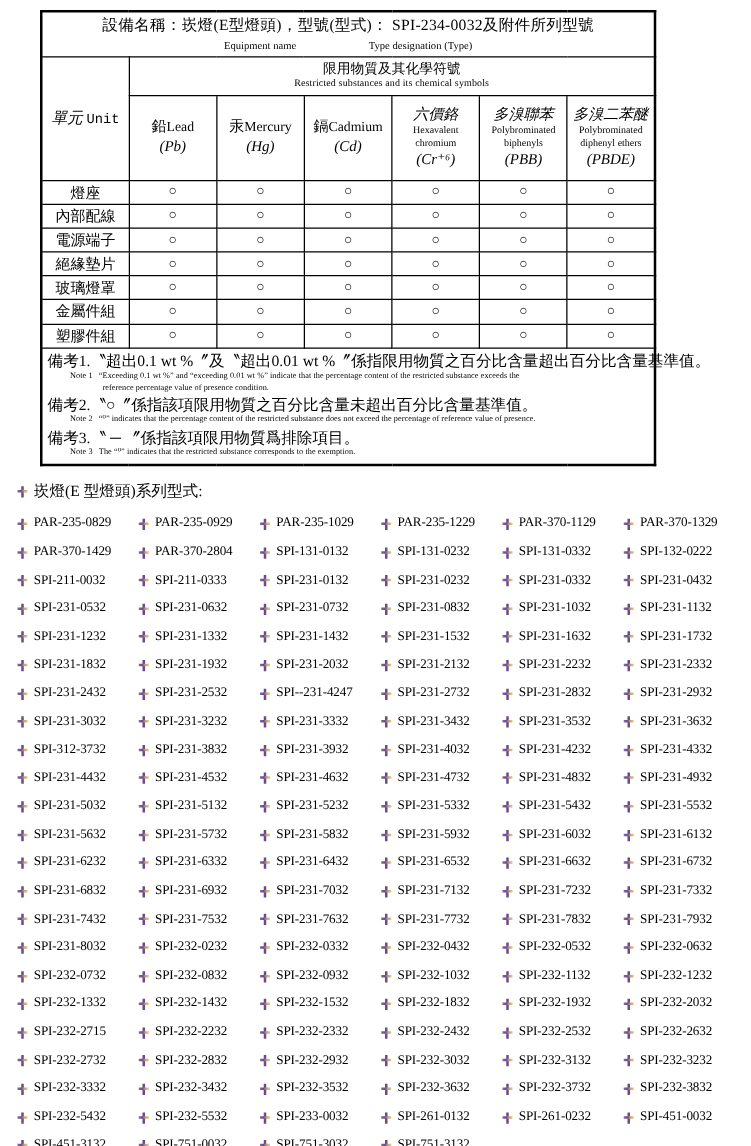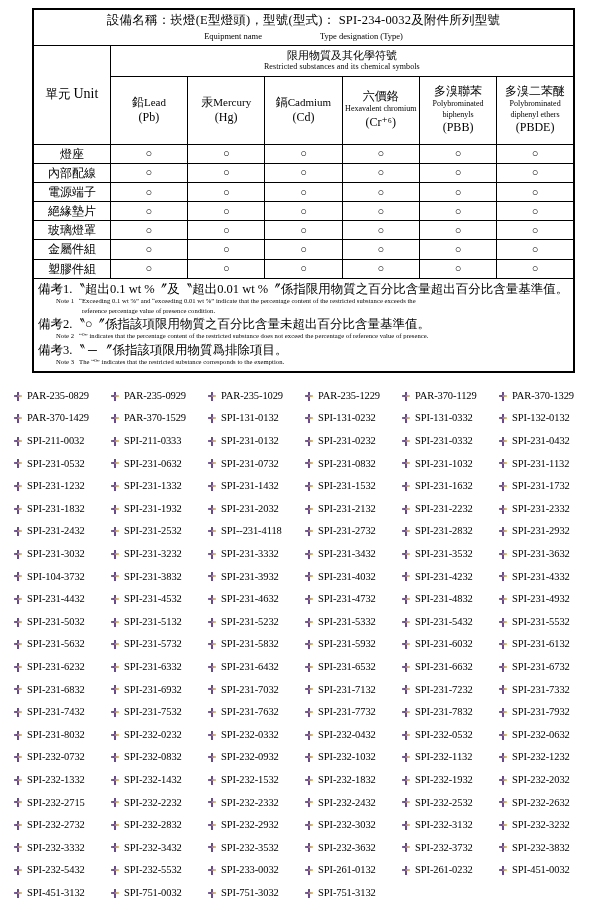--- a/index.html
+++ b/index.html
@@ -15,21 +15,21 @@
     overflow: hidden;
     position: relative;
   }
 
   
   .rohs-wrap {
     margin: 8px 26px 0 32px;
   }
   table.rohs {
     border-collapse: collapse;
-    width: 543px;
+    width: 493px;
     table-layout: fixed;
     border: 2px solid #000;
   }
   table.rohs td {
     border: 1px solid #000;
     text-align: center;
     vertical-align: middle;
     padding: 1px 2px;
   }
 
@@ -61,25 +61,25 @@
     letter-spacing: 0.1px;
   }
   .group-cell {
     padding: 2px 2px 3px 2px !important;
   }
 
   .unit-cell {
     font-size: 12px;
     width: 73px;
   }
-  .unit-cell .unit-zh { font-size: 12.5px; }
-  .unit-cell .unit-en { font-size: 14px; }
+  .unit-cell .unit-zh { font-size: 12.5px; font-style: italic; }
+  .unit-cell .unit-en { font-size: 11px; font-family: Liberation Mono, monospace; }
   .unit-inline { white-space: nowrap; }
 
-  .sub-zh { font-size: 12px; line-height: 1.25; }
+  .sub-zh { font-size: 12px; line-height: 1.25; font-style: italic; }
   .sub-en { font-size: 8px; line-height: 1.3; }
   .sub-mix { font-size: 12px; line-height: 1.25; white-space: nowrap; }
   .sub-mix .en { font-size: 11px; }
   .sub-cell { padding: 2px 1px 3px 1px !important; height: 62px; }
 
   .row-label {
     font-size: 12px;
     line-height: 1.35;
     padding: 1px 2px !important;
   }
@@ -306,20 +306,24 @@
           <div class="note-en">
             <span class="lbl">Note 3</span><span>The “⁰” indicates that the restricted substance corresponds to the exemption.</span>
           </div>
         </td>
       </tr>
     </tbody>
   </table>
 </div>
 
 <div class="models">
+  <div class="models-heading">
+    <span class="bullet"></span>
+    <span class="htext">崁燈(E 型燈頭)系列型式:</span>
+  </div>
   <div class="grid" id="model-grid">
       <div class="mitem">
         <span class="bullet"></span>
         <span class="mtext">PAR-235-0829</span>
       </div>
       <div class="mitem">
         <span class="bullet"></span>
         <span class="mtext">PAR-235-0929</span>
       </div>
       <div class="mitem">
@@ -337,37 +341,37 @@
       <div class="mitem">
         <span class="bullet"></span>
         <span class="mtext">PAR-370-1329</span>
       </div>
       <div class="mitem">
         <span class="bullet"></span>
         <span class="mtext">PAR-370-1429</span>
       </div>
       <div class="mitem">
         <span class="bullet"></span>
-        <span class="mtext">PAR-370-1529</span>
+        <span class="mtext">PAR-370-2804</span>
       </div>
       <div class="mitem">
         <span class="bullet"></span>
         <span class="mtext">SPI-131-0132</span>
       </div>
       <div class="mitem">
         <span class="bullet"></span>
         <span class="mtext">SPI-131-0232</span>
       </div>
       <div class="mitem">
         <span class="bullet"></span>
         <span class="mtext">SPI-131-0332</span>
       </div>
       <div class="mitem">
         <span class="bullet"></span>
-        <span class="mtext">SPI-132-0132</span>
+        <span class="mtext">SPI-132-0222</span>
       </div>
       <div class="mitem">
         <span class="bullet"></span>
         <span class="mtext">SPI-211-0032</span>
       </div>
       <div class="mitem">
         <span class="bullet"></span>
         <span class="mtext">SPI-211-0333</span>
       </div>
       <div class="mitem">
@@ -461,21 +465,21 @@
       <div class="mitem">
         <span class="bullet"></span>
         <span class="mtext">SPI-231-2432</span>
       </div>
       <div class="mitem">
         <span class="bullet"></span>
         <span class="mtext">SPI-231-2532</span>
       </div>
       <div class="mitem">
         <span class="bullet"></span>
-        <span class="mtext">SPI--231-4118</span>
+        <span class="mtext">SPI--231-4247</span>
       </div>
       <div class="mitem">
         <span class="bullet"></span>
         <span class="mtext">SPI-231-2732</span>
       </div>
       <div class="mitem">
         <span class="bullet"></span>
         <span class="mtext">SPI-231-2832</span>
       </div>
       <div class="mitem">
@@ -501,21 +505,21 @@
       <div class="mitem">
         <span class="bullet"></span>
         <span class="mtext">SPI-231-3532</span>
       </div>
       <div class="mitem">
         <span class="bullet"></span>
         <span class="mtext">SPI-231-3632</span>
       </div>
       <div class="mitem">
         <span class="bullet"></span>
-        <span class="mtext">SPI-104-3732</span>
+        <span class="mtext">SPI-312-3732</span>
       </div>
       <div class="mitem">
         <span class="bullet"></span>
         <span class="mtext">SPI-231-3832</span>
       </div>
       <div class="mitem">
         <span class="bullet"></span>
         <span class="mtext">SPI-231-3932</span>
       </div>
       <div class="mitem">

